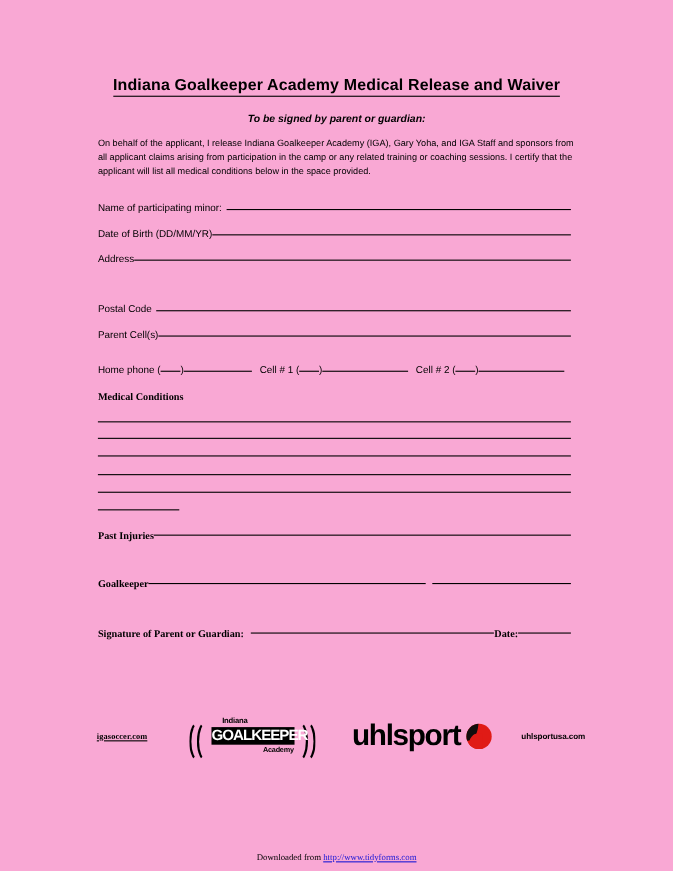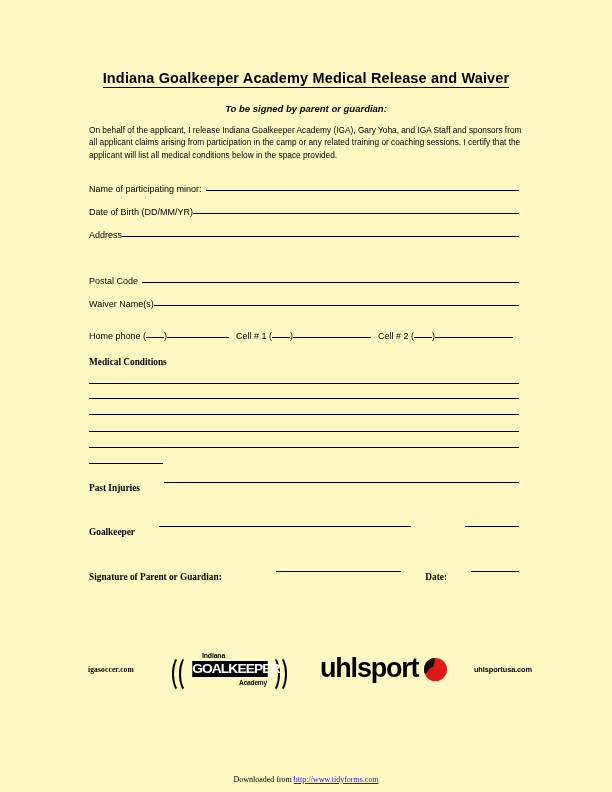--- a/index.html
+++ b/index.html
@@ -12,21 +12,21 @@
     width: 612px;
     height: 792px;
     position: relative;
     font-family: "Liberation Sans", sans-serif;
     color: #000000;
     overflow: hidden;
   }
   .page {
     position: absolute;
     inset: 0;
-    background: #fef9c3;
+    background: #f9a8d4;
   }
 
   
   .doc-title {
     position: absolute;
     left: 0;
     right: 0;
     top: 70px;
     text-align: center;
     font-family: "Liberation Sans", sans-serif;
@@ -128,26 +128,25 @@
   #bl2 { left: 89px; top: 398px; width: 430px; }
   #bl3 { left: 89px; top: 414px; width: 430px; }
   #bl4 { left: 89px; top: 431px; width: 430px; }
   #bl5 { left: 89px; top: 447px; width: 430px; }
   #bl6 { left: 89px; top: 463px; width: 74px; border-bottom-width: 1.6px; }
 
   
   .serif-field {
     position: absolute;
     display: flex;
-    align-items: flex-start;
+    align-items: center;
     font-family: "Liberation Serif", serif;
     font-weight: bold;
     font-size: 9.3px;
     white-space: nowrap;
-    gap: 24px;
   }
   #f-injuries { left: 89px; top: 483px; width: 430px; }
   #f-meds     { left: 89px; top: 505px; width: 430px; }
   #f-allergy  { left: 89px; top: 527px; width: 430px; }
 
   #f-allergy .rule-a { flex: 0 0 252px; }
   #f-allergy .gap-a  { flex: 0 0 6px; }
   #f-allergy .rule-b { flex: 1 1 auto; }
 
   
@@ -170,20 +169,21 @@
     height: 50px;
   }
   .iga-url {
     position: absolute;
     left: 8px;
     top: 17px;
     font-family: "Liberation Serif", serif;
     font-weight: bold;
     font-size: 7.6px;
     letter-spacing: 0.1px;
+    text-decoration: underline;
   }
   .uhl-url {
     position: absolute;
     right: 0px;
     top: 17px;
     font-family: "Liberation Sans", sans-serif;
     font-weight: bold;
     font-size: 7.4px;
     letter-spacing: -0.1px;
   }
@@ -343,21 +343,21 @@
     <span class="rule"></span>
   </div>
 
 
   <div class="field" id="f-postal">
     <span class="lbl">Postal Code</span>
     <span class="rule"></span>
   </div>
 
   <div class="field" id="f-parent">
-    <span class="lbl">Waiver Name(s)</span>
+    <span class="lbl">Parent Cell(s)</span>
     <span class="rule"></span>
   </div>
 
   <div class="field" id="f-phones">
     <span class="lbl">Home phone (</span>
     <span class="rule rule-home" style="flex:0 0 18px;"></span>
     <span class="lbl">)</span>
     <span class="rule rule-home"></span>
     <span class="gap"></span>
     <span class="lbl">Cell # 1 (</span>

